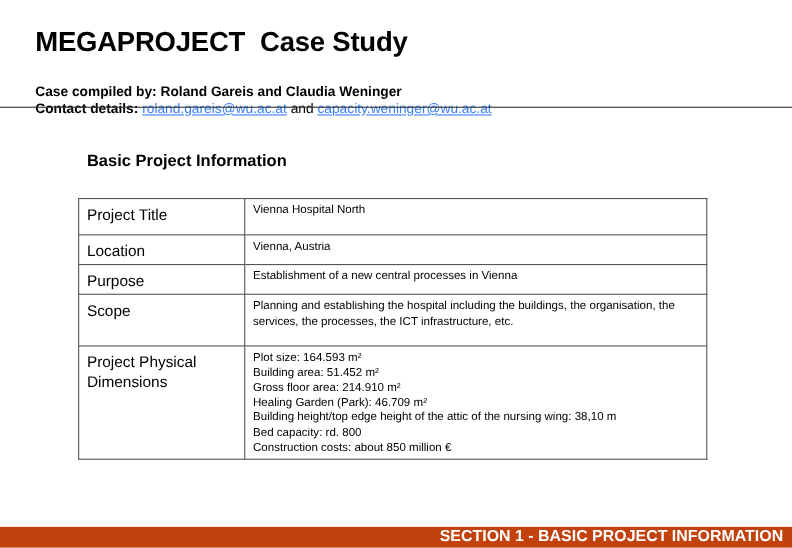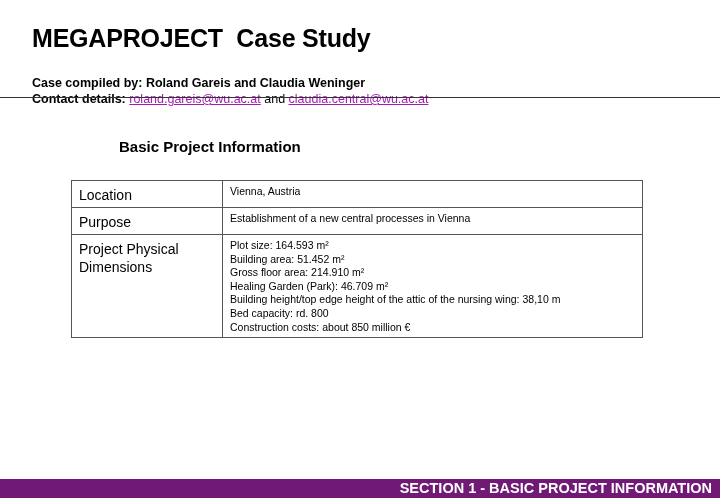--- a/index.html
+++ b/index.html
@@ -3,60 +3,68 @@
 <meta charset="utf-8">
 <style>
   html, body { margin:0; padding:0; }
   body { width:720px; height:498px; background:#ffffff; position:relative; overflow:hidden;
          font-family:"Liberation Sans", sans-serif; color:#000; }
   .title { position:absolute; left:32px; top:24px; font-size:25px; font-weight:bold; letter-spacing:-0.2px; white-space:pre;text-align:center; }
   .sub { position:absolute; left:32px; font-size:12.5px; font-weight:bold; white-space:nowrap;margin-top:17px; }
   .sub1 { top:59px; }
   .sub2 { top:75px; }
   .sub2 .normal { font-weight:normal; }
-  .sub2 a { color:#a21caf; text-decoration:underline; font-weight:normal; }
+  .sub2 a { color:#3b82f6; text-decoration:underline; font-weight:normal; }
   .rule { position:absolute; left:0; top:97px; width:720px; height:1px; background:#333; }
-  .heading { position:absolute; left:79px; top:138px; font-size:15px; font-weight:bold;margin-left:40px; }
+  .heading { position:absolute; left:79px; top:138px; font-size:15px; font-weight:bold; }
   table.info { position:absolute; left:71px; top:180px; width:572px; border-collapse:collapse; }
   table.info td { border:1.5px solid #555; vertical-align:top; }
   td.label { width:137px; font-size:14px; padding:5px 6px 3px 7px; line-height:18px; }
   td.value { font-size:10.5px; padding:4px 6px 3px 7px; line-height:13.6px; }
   .r1 td { height:24px; }
   .r2 td { height:17px; }
   .r3 td { height:17px; }
   .r4 td { height:38px; }
   .r5 td { height:32px; }
   .r6 td { height:94px; }
-  .footer { position:absolute; left:0; top:479px; width:720px; height:19px; background:#701a75; }
+  .footer { position:absolute; left:0; top:479px; width:720px; height:19px; background:#c2410c; }
   .footer span { position:absolute; right:8px; top:1px; color:#fff; font-weight:bold; font-size:14.5px; }
 </style>
 </head>
 <body>
 
 <div class="title">MEGAPROJECT  Case Study</div>
 <div class="sub sub1">Case compiled by: Roland Gareis and Claudia Weninger</div>
 <div class="sub sub2">
   <span>Contact details:</span>
   <a>roland.gareis@wu.ac.at</a>
   <span class="normal">and</span>
-  <a>claudia.central@wu.ac.at</a>
+  <a>capacity.weninger@wu.ac.at</a>
 </div>
 <div class="rule"></div>
 
 <div class="heading">Basic Project Information</div>
 
 <table class="info">
   <tbody>
+      <tr class="r1">
+    <td class="label">Project Title</td>
+    <td class="value">Vienna Hospital North</td>
+  </tr>
   <tr class="r2">
     <td class="label">Location</td>
     <td class="value">Vienna, Austria</td>
   </tr>
   <tr class="r3">
     <td class="label">Purpose</td>
     <td class="value">Establishment of a new central processes in Vienna</td>
+  </tr>
+  <tr class="r4">
+    <td class="label">Scope</td>
+    <td class="value">Planning and establishing the hospital including the buildings, the organisation, the services, the processes, the ICT infrastructure, etc.</td>
   </tr>
   <tr class="r6">
     <td class="label">Project Physical Dimensions</td>
     <td class="value">
       <div>Plot size:  164.593 m²</div>
       <div>Building area:  51.452 m²</div>
       <div>Gross floor area:  214.910 m²</div>
       <div>Healing Garden (Park): 46.709 m²</div>
       <div>Building height/top edge height of the attic of the nursing wing:  38,10 m</div>
       <div>Bed capacity:  rd. 800</div>

